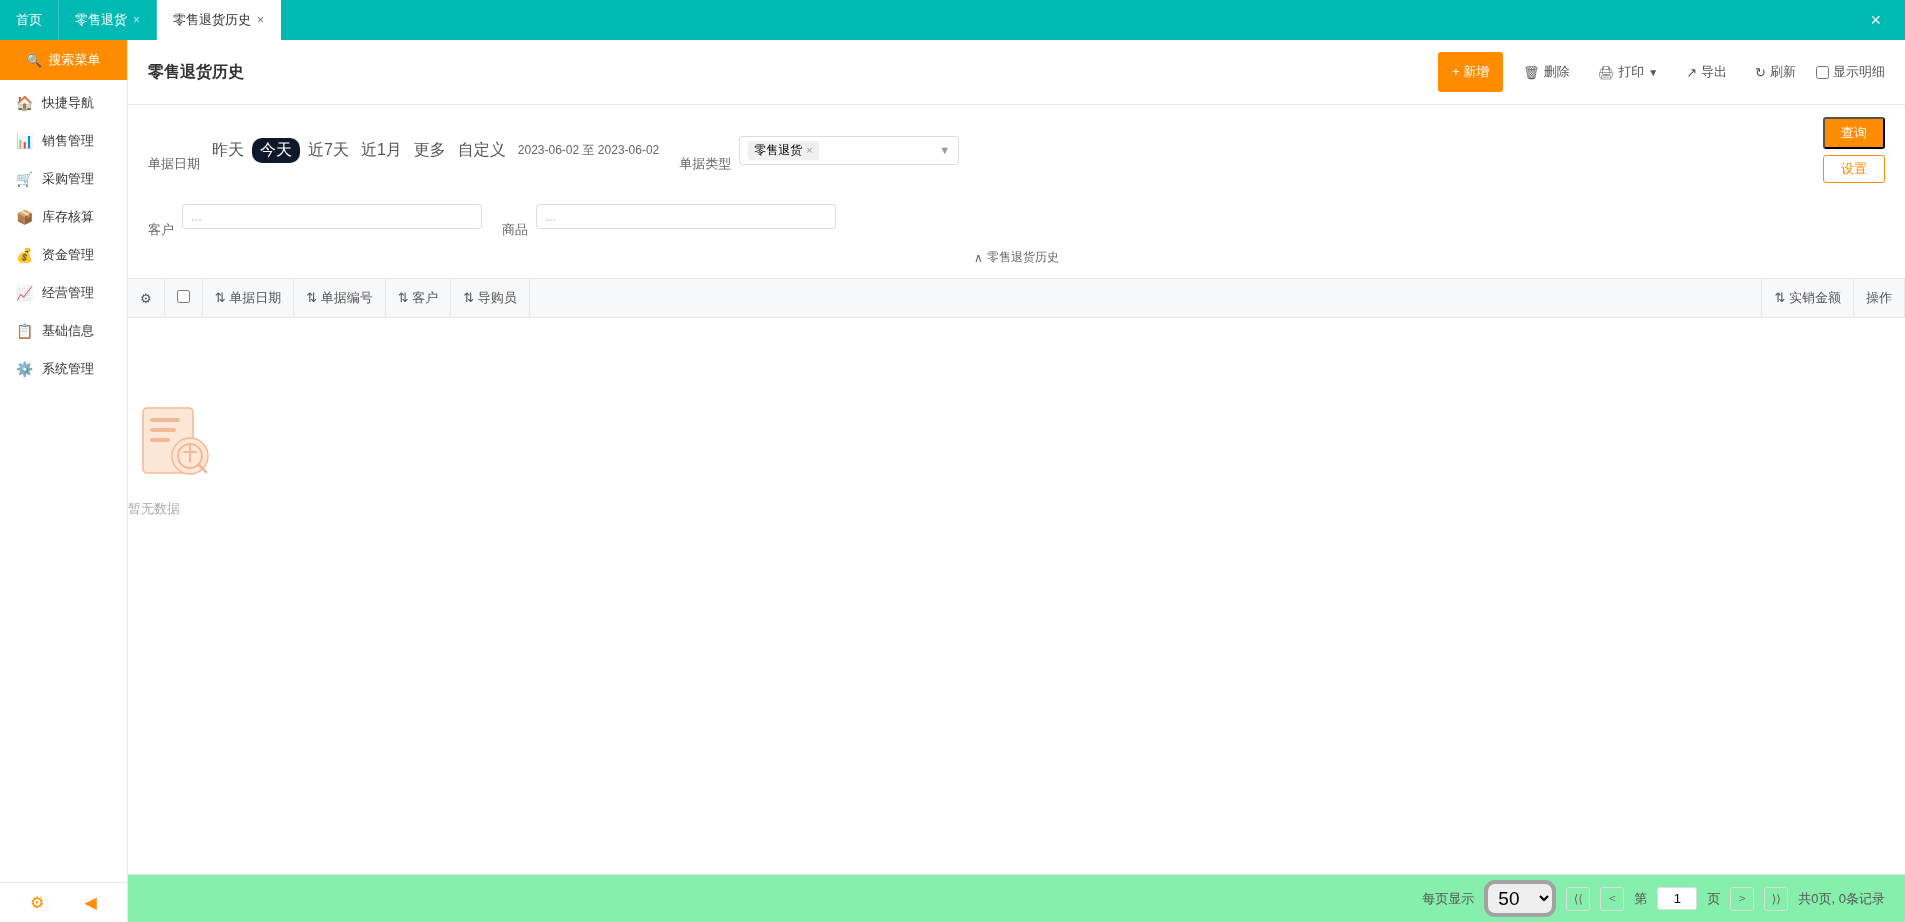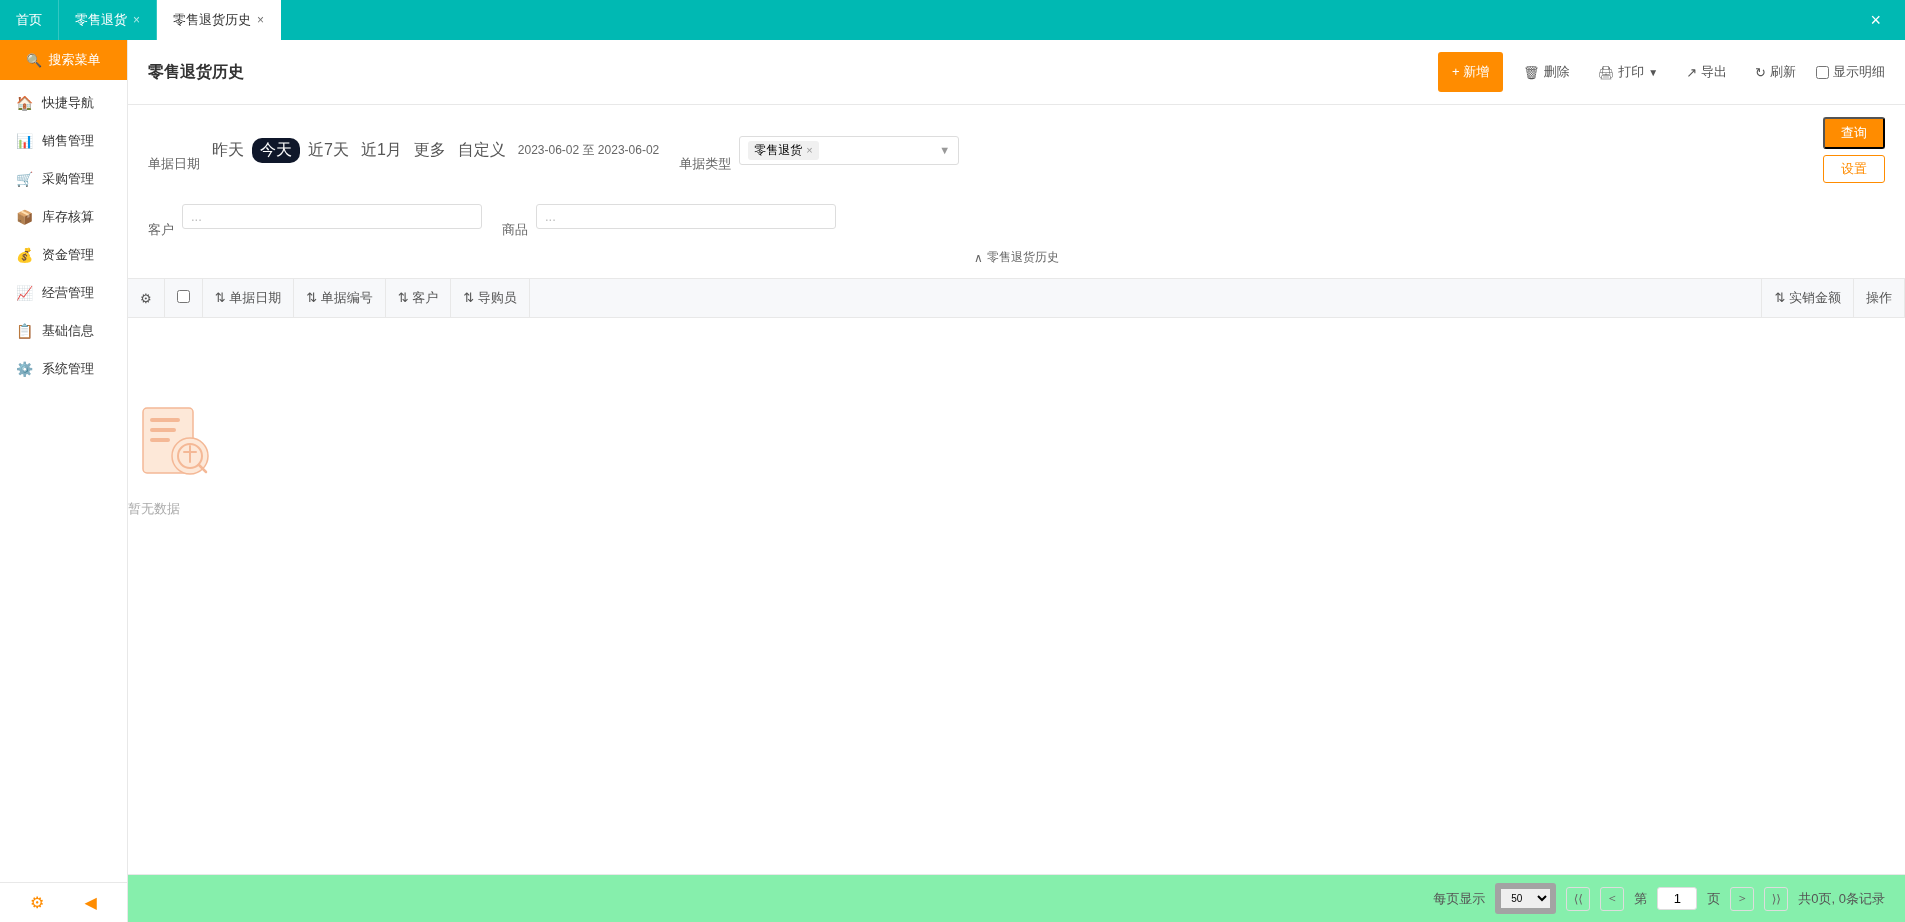--- a/index.html
+++ b/index.html
@@ -353,24 +353,24 @@
       display: flex;
       align-items: center;
       justify-content: flex-end;
       padding: 12px 20px;
       gap: 10px;
       font-size: 13px;
       color: #555;
       flex-shrink: 0;
     }
     .page-size-select {
-      border: 6px solid #a3a3a3;
-      border-radius: 3px;
+      border: 4px solid #a3a3a3;
+      border-radius: 11px;
       padding: 3px 6px;
-      font-size: 10px;
+      font-size: 19px;
       cursor: pointer;
     }
     .page-nav-btn {
       width: 24px;
       height: 24px;
       border: 1px solid #ddd;
       border-radius: 3px;
       display: flex;
       align-items: center;
       justify-content: center;

